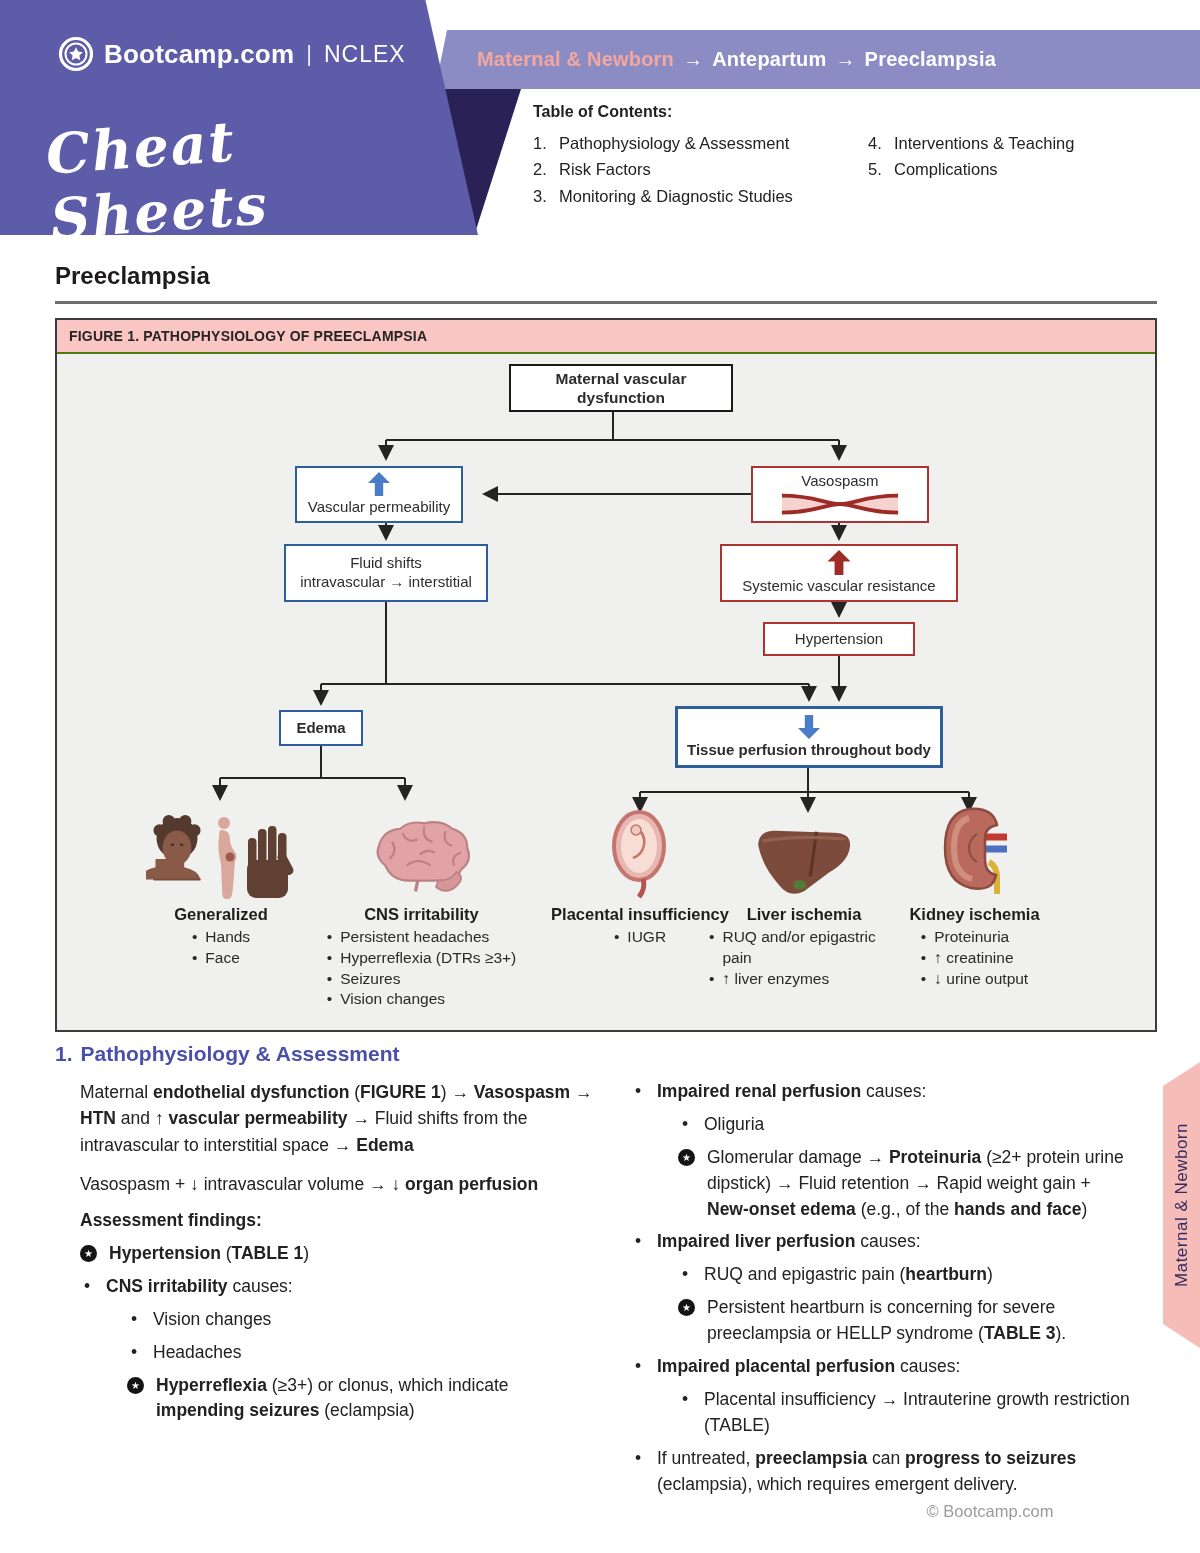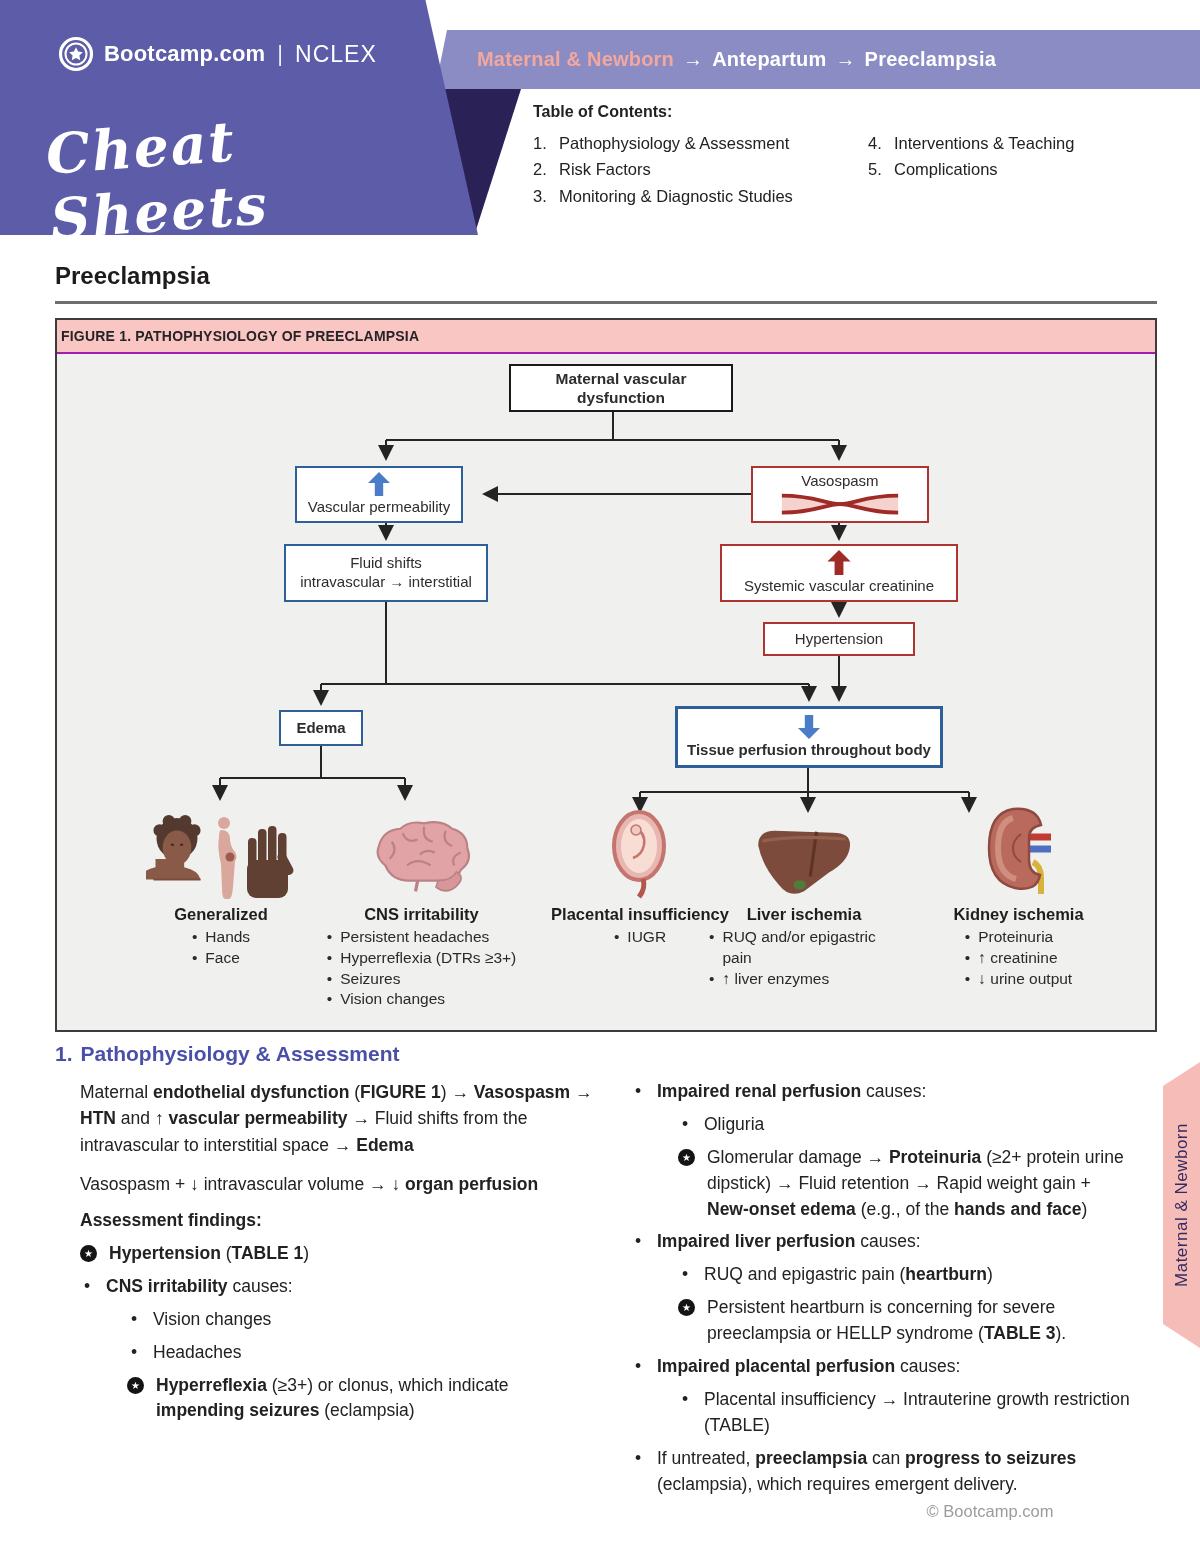--- a/index.html
+++ b/index.html
@@ -13,42 +13,42 @@
     display:flex; align-items:center; padding-left:42px; z-index:2;
     font-weight:700; font-size:20px; color:#ffffff; letter-spacing:.2px; }
   .crumb-band .crumb-section { color:#f4a79d; }
   .crumb-band .crumb-arrow { margin:0 9px; font-weight:700; }
   .navy-wedge { position:absolute; left:437px; top:89px; width:84px; height:142px;
     background:#2a2157; clip-path:polygon(6% 0, 100% 0, 46% 100%); z-index:3; }
   .banner { position:absolute; left:0; top:0; width:478px; height:235px;
     background:#5c5ca8; clip-path:polygon(0 0, 89% 0, 100% 100%, 0 100%); z-index:4; color:#fff; }
   .logo-row { position:absolute; left:58px; top:36px; display:flex; align-items:center; gap:10px; }
   .logo-row svg { display:block; }
-  .brand-name { font-size:22px; font-weight:800; letter-spacing:.2px; }
+  .brand-name { font-size:26px; font-weight:800; letter-spacing:.2px; }
   .brand-divider { font-size:22px; font-weight:300; opacity:.9; margin:0 2px; }
   .brand-product { font-size:23px; font-weight:400; letter-spacing:1px; }
   .script-title { position:absolute; left:48px; top:108px; width:390px;
     font-family:"DejaVu Serif", serif; font-style:italic; font-weight:700;
     font-size:55px; transform:rotate(-4deg); letter-spacing:2px; }
 
   .toc { position:absolute; left:533px; top:103px; width:650px; z-index:1; }
   .toc-title { font-weight:700; font-size:16px; margin-bottom:9px; }
   .toc-cols { display:flex; }
   .toc-col1 { width:335px; } .toc-col2 { width:300px; }
   .toc-item { display:flex; font-size:16.5px; line-height:1.6; }
   .toc-num { width:26px; }
 
   
   .page-title { position:absolute; left:55px; top:262px; font-size:24px; font-weight:700; color:#1d1b1c; }
   .title-rule { position:absolute; left:55px; top:301px; width:1102px; height:3px; background:#6e6e6e; }
 
   
   .fig { position:absolute; left:55px; top:318px; width:1102px; border:2px solid #3c3c3c; }
-  .fig-bar { height:34px; background:#f9c6c3; border-bottom:2px solid #a21caf;
-    display:flex; align-items:center; padding-left:4px;
+  .fig-bar { height:34px; background:#f9c6c3; border-bottom:2px solid #4d7c0f;
+    display:flex; align-items:center; padding-left:12px;
     font-weight:700; font-size:14px; letter-spacing:.2px; color:#262425; }
   .fig-body { position:relative; height:676px; background:#f0f0ee; }
   .connectors { position:absolute; left:0; top:0; width:100%; height:100%; }
 
   .node { position:absolute; background:#ffffff; display:flex; flex-direction:column;
     align-items:center; justify-content:center; text-align:center;
     font-size:15px; color:#2e2c2d; line-height:1.25; padding:4px; }
   .n-black { border:2px solid #1a1a1a; font-weight:700; font-size:15.5px; }
   .n-blue  { border:2px solid #2d5f9a; }
   .n-red   { border:2px solid #ad3430; }
@@ -61,21 +61,21 @@
   .pos-htn      { left:706px; top:268px; width:152px; height:34px; }
   .pos-edema    { left:222px; top:356px; width:84px;  height:36px; border-width:2.5px; }
   .pos-tissue   { left:618px; top:352px; width:268px; height:62px; border-width:3px; }
   .blockarrow { display:block; margin-bottom:2px; }
 
   .outcome { position:absolute; text-align:center; }
   .o-gen { left:58px;  top:450px; width:212px; }
   .o-cns { left:262px; top:450px; width:205px; }
   .o-pla { left:488px; top:450px; width:190px; }
   .o-liv { left:652px; top:450px; width:190px; }
-  .o-kid { left:864px; top:450px; width:195px; }
+  .o-kid { left:820px; top:450px; width:195px; }
   .imgs { height:96px; display:flex; align-items:flex-end; justify-content:center; gap:5px; }
   .o-label { font-weight:700; font-size:16.5px; margin-top:5px; color:#1f1d1e; }
   .obullets { display:inline-block; text-align:left; list-style:none; margin-top:3px; }
   .obullets li { display:flex; gap:8px; font-size:15.5px; line-height:1.34; color:#2b292a; }
   .odot { flex:none; }
 
   
   .section { position:absolute; left:55px; top:1042px; width:1108px; }
   .sec-title { font-size:21px; font-weight:700; color:#4a50a8; margin-bottom:13px; }
   .sec-title .num { margin-right:8px; }
@@ -216,21 +216,21 @@
 
     <div class="node n-blue pos-fluid">
       <span>Fluid shifts</span>
       <span>intravascular → interstitial</span>
     </div>
 
     <div class="node n-red pos-svr">
       <svg class="blockarrow" width="26" height="26" viewBox="0 0 22 24">
         <path d="M11 0 L22 11 H15.2 V24 H6.8 V11 H0 Z" fill="#9e2b26"></path>
       </svg>
-      <span>Systemic vascular creatinine</span>
+      <span>Systemic vascular resistance</span>
     </div>
 
     <div class="node n-red pos-htn">
       <span>Hypertension</span>
     </div>
 
     <div class="node n-blue n-bold pos-edema">
       <span>Edema</span>
     </div>
 

